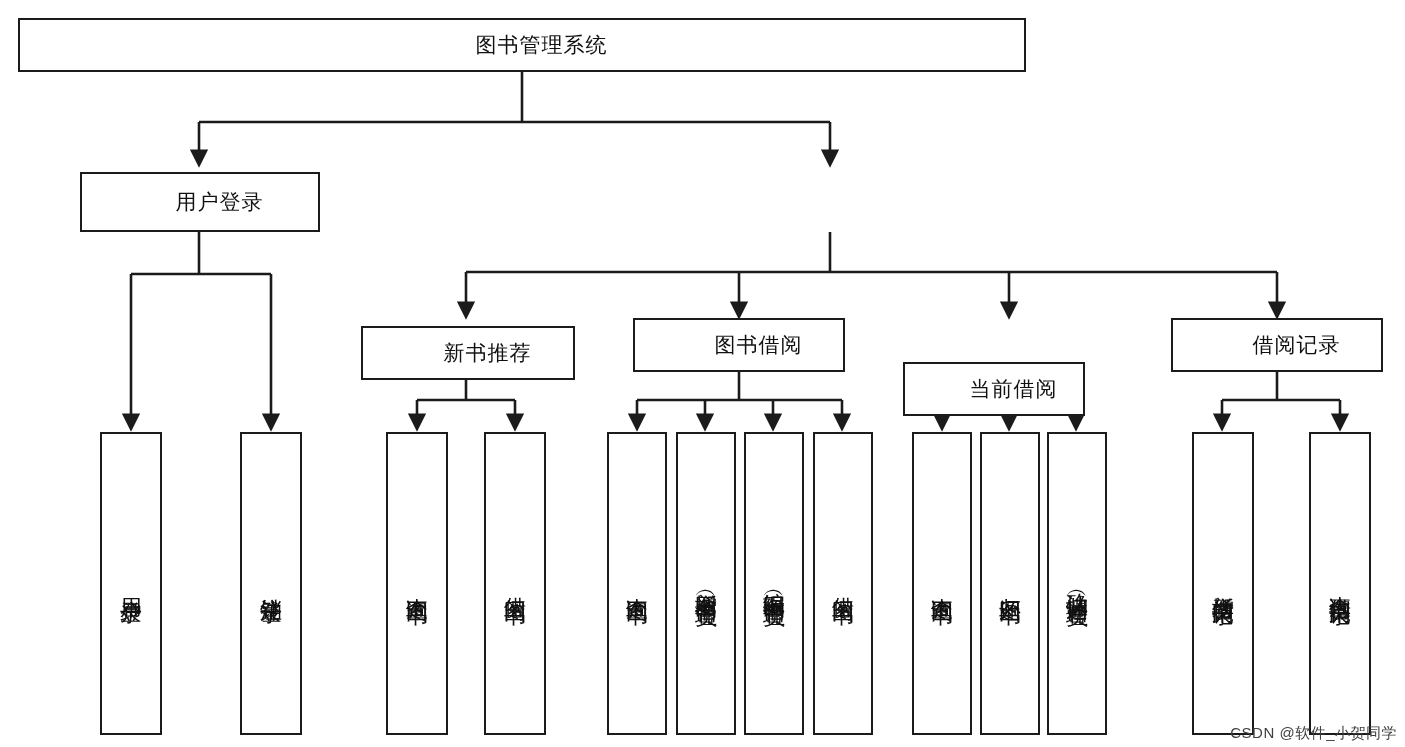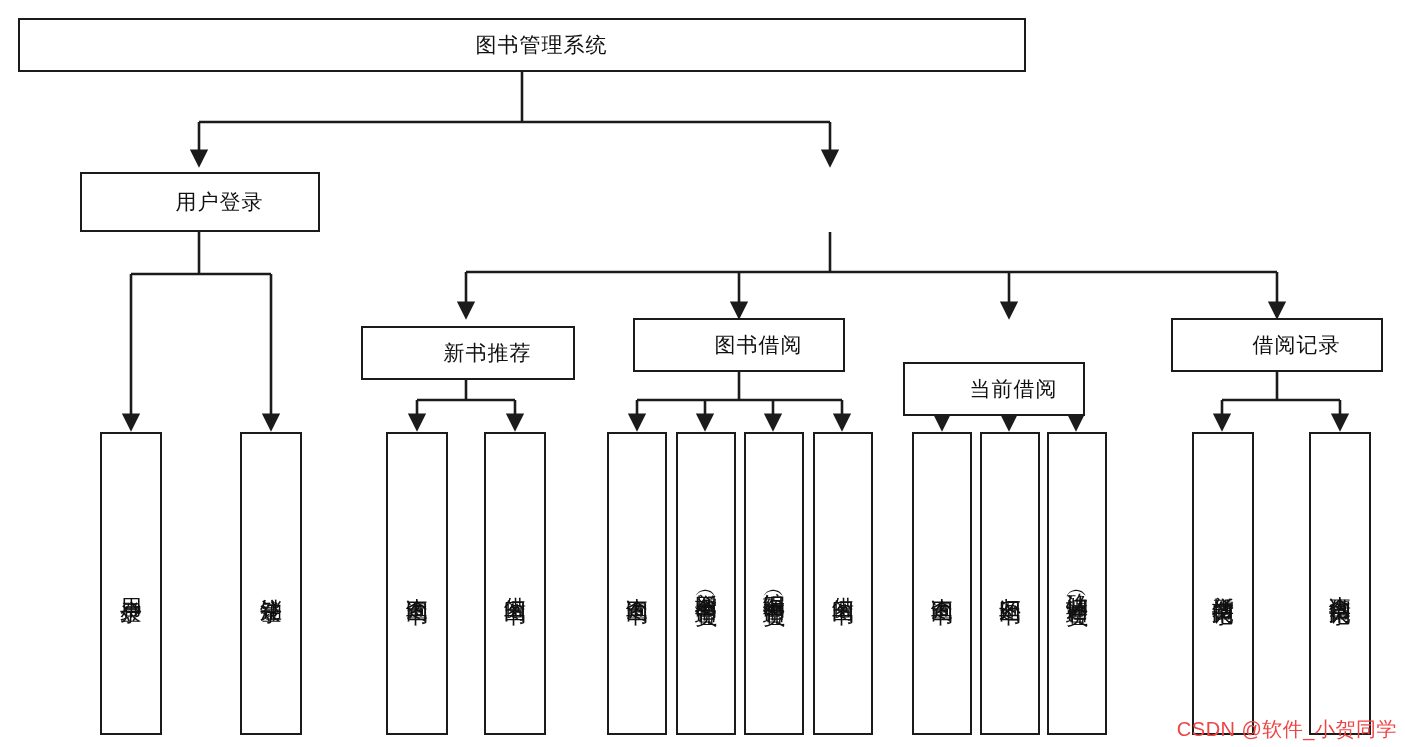--- a/index.html
+++ b/index.html
@@ -50,22 +50,22 @@
   }
   .node.vert > span {
     writing-mode: vertical-rl;
     text-orientation: upright;
     display: block;
   }
   .watermark {
     position: absolute;
     right: 8px;
     bottom: 4px;
-    font-size: 20px;
-    color: #ef4444;
+    font-size: 15px;
+    color: #404040;
     letter-spacing: 0.5px;
     z-index: 3;
   }
 </style>
 </head>
 <body>
 
 <div id="canvas">
 
   <svg id="svg-layer" viewBox="0 0 1405 747">

